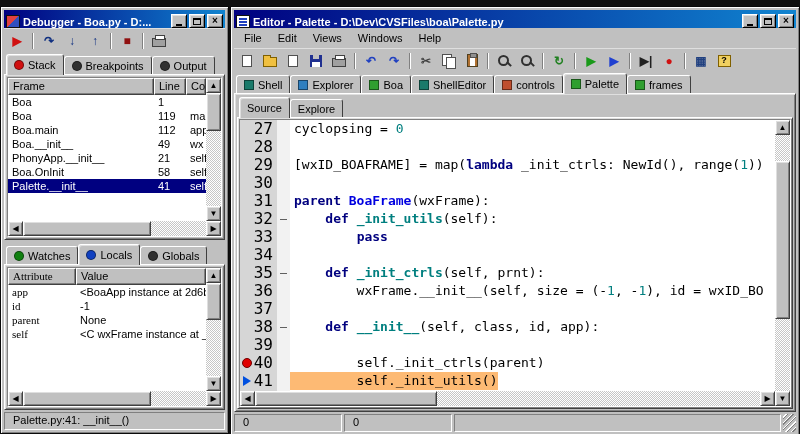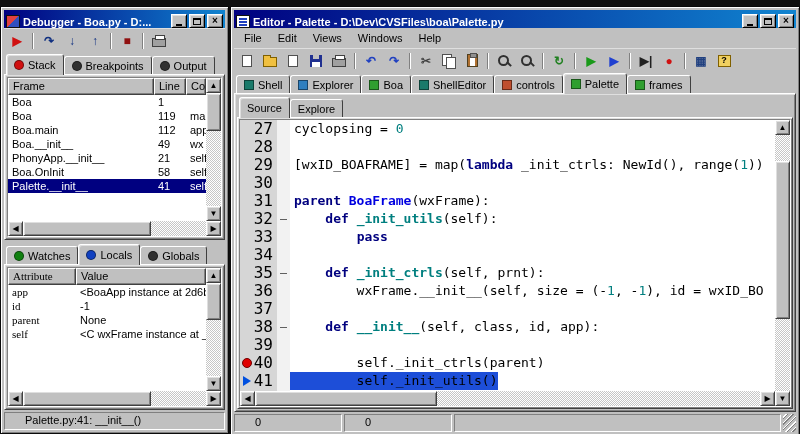--- a/index.html
+++ b/index.html
@@ -92,39 +92,39 @@
   .sb-h{height:15px;flex-direction:row;}
   .sb-btn{width:15px;height:15px;flex:none;background:#c0c0c0;border:1px solid;border-color:#fff #404040 #404040 #fff;
     box-shadow:inset 1px 1px 0 #dfdfdf,inset -1px -1px 0 #808080;display:flex;align-items:center;justify-content:center;
     font-size:8px;line-height:1;color:#000;}
   .sb-track{flex:1;position:relative;}
   .sb-thumb{position:absolute;background:#c0c0c0;border:1px solid;border-color:#fff #404040 #404040 #fff;
     box-shadow:inset 1px 1px 0 #dfdfdf,inset -1px -1px 0 #808080;}
 
   
   .statusbar{flex:0 0 20px;display:flex;gap:2px;align-items:stretch;padding-top:2px;}
-  .status-panel{border:1px solid;border-color:#808080 #fff #fff #808080;padding:1px 20px;white-space:nowrap;overflow:hidden;}
+  .status-panel{border:1px solid;border-color:#808080 #fff #fff #808080;padding:1px 8px;white-space:nowrap;overflow:hidden;}
   .status-panel.grow{flex:1;}
   .statusbar .p1,.statusbar .p2{flex:0 0 108px;}
   .size-grip{width:13px;background:repeating-linear-gradient(-45deg,transparent 0 2px,#808080 2px 3px,#fff 3px 4px);}
 
   
   .editor-area{flex:1;min-height:0;display:flex;background:#fff;border:1px solid;border-color:#808080 #fff #fff #808080;
     box-shadow:inset 1px 1px 0 #404040;}
   .code-col{flex:1;display:flex;flex-direction:column;min-width:0;background:#fff;}
   .code-lines{flex:1;overflow:hidden;display:flex;flex-direction:column;background:#fff;}
   .code-line{display:flex;height:18px;line-height:18px;font-family:"DejaVu Sans Mono",monospace;font-size:13px;flex:none;}
   .code-line.fill{height:auto;flex:1;}
   .margin-marker{flex:0 0 13px;background:#d6d6d6;display:flex;align-items:center;justify-content:center;}
   .margin-num{flex:0 0 24px;background:#d6d6d6;text-align:right;padding-right:4px;font-size:16px;
     font-family:"DejaVu Sans Mono",monospace;color:#000;}
   .margin-fold{flex:0 0 13px;background:#f2f2f2;display:flex;align-items:center;justify-content:center;}
   .fold-dash{width:7px;height:1px;background:#606060;}
   .code-text{white-space:pre;padding-left:4px;min-width:0;}
-  .code-line.current .code-text{background:#1d4ed8;}
+  .code-line.current .code-text{background:#fdba74;}
   .bp-dot{width:10px;height:10px;border-radius:50%;background:#e00000;border:1px solid #700000;}
   .cur-arrow{width:0;height:0;border-left:8px solid #0050e0;border-top:5px solid transparent;border-bottom:5px solid transparent;}
   .tok-p{color:#000;}
   .tok-k{color:var(--kw,#00007f);font-weight:bold;}
   .tok-c{color:var(--cls,#0000e0);font-weight:bold;}
   .tok-d{color:var(--def,#007f7f);font-weight:bold;}
   .tok-n{color:var(--num,#007f7f);}
 </style>
 </head>
 <body>

